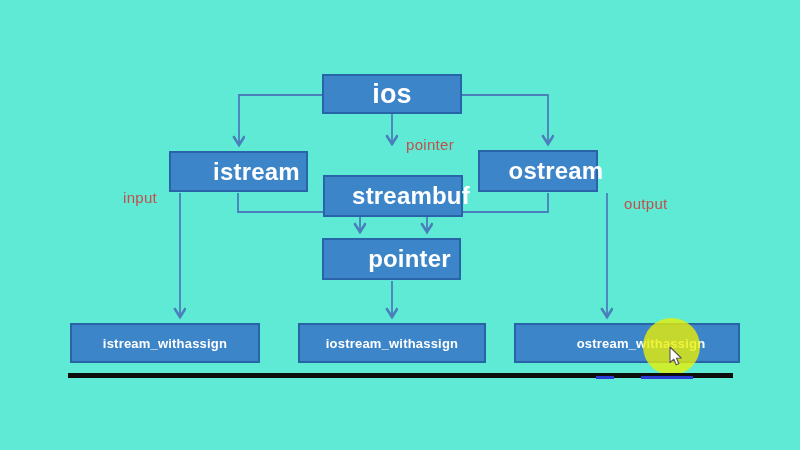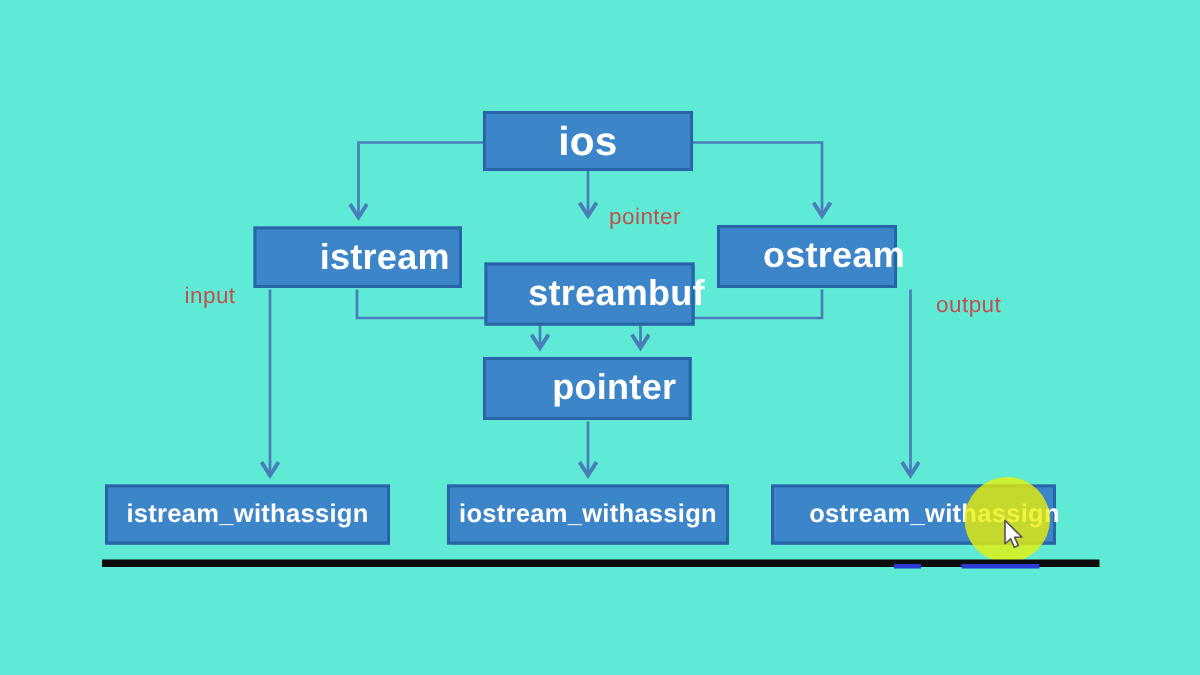--- a/index.html
+++ b/index.html
@@ -19,21 +19,21 @@
     color: #ffffff;
     display: flex;
     align-items: center;
     justify-content: center;
     text-align: center;
     letter-spacing: 0.2px;
     box-shadow: 0 0 0.5px rgba(0,0,0,0.25);
   }
   .node.big   { font-size: 24px; font-weight: 600; padding-left: 36px; }
   .node.title { font-size: 27px; font-weight: 600; }
-  .node.small { font-size: 17px; font-weight: 700; }
+  .node.small { font-size: 13px; font-weight: 700; }
   .edge-label {
     position: absolute;
     color: #c0504d;
     font-size: 15px;
     font-weight: 400;
     letter-spacing: 0.3px;
     z-index: 2;
   }
   #wires { position: absolute; left: 0; top: 0; z-index: 1; }
   .nodes-layer { position: absolute; left: 0; top: 0; width: 100%; height: 100%; z-index: 2; }
@@ -107,21 +107,21 @@
     </div>
 
     <div class="node small" style="left:70px; top:323px; width:190px; height:40px;">
       <span>istream_withassign</span>
     </div>
 
     <div class="node small" style="left:298px; top:323px; width:188px; height:40px;">
       <span>iostream_withassign</span>
     </div>
 
-    <div class="node small" style="left:514px; top:323px; width:190px; height:40px;padding-left:28px;">
+    <div class="node small" style="left:514px; top:323px; width:226px; height:40px;padding-left:28px;">
       <span>ostream_withassign</span>
     </div>
 
     <div class="edge-label" style="left:123px; top:189px;">input</div>
     <div class="edge-label" style="left:406px; top:136px;">pointer</div>
     <div class="edge-label" style="left:624px; top:195px;">output</div>
   </div>
 
   <div id="highlight-circle"></div>
 

